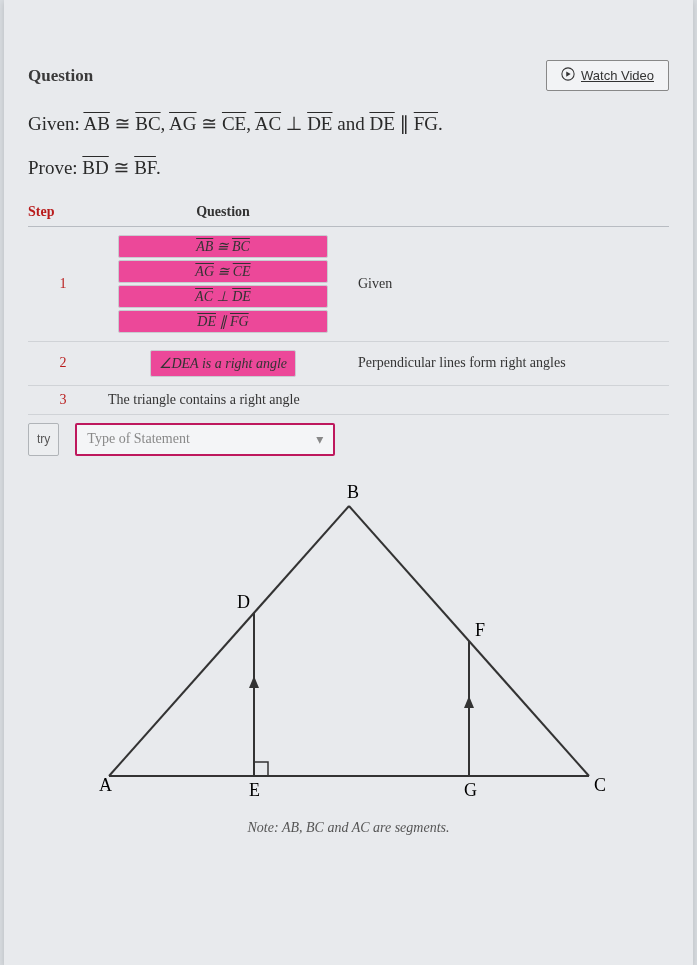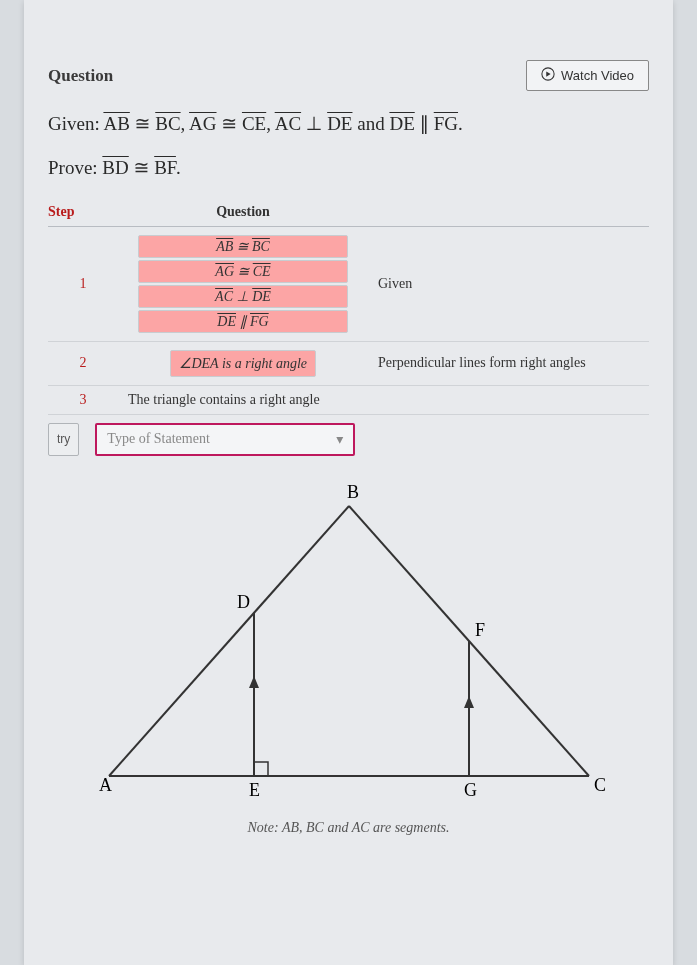--- a/index.html
+++ b/index.html
@@ -6,21 +6,21 @@
   body {
     font-family: Georgia, 'Times New Roman', serif;
     background: #d8dce0;
     width: 697px;
     height: 965px;
     overflow: hidden;
     position: relative;
   }
   .page {
     background: #e8eaed;
-    margin: 0 24px;
+    margin: 0 4px;
     padding: 20px 24px;
     min-height: 965px;
     box-shadow: 0 2px 6px rgba(0,0,0,0.15);
   }
   .header-row {
     display: flex;
     justify-content: space-between;
     align-items: center;
     margin-top: 40px;
     margin-bottom: 18px;
@@ -34,20 +34,21 @@
     border: 1px solid #888;
     background: #f2f3f5;
     padding: 6px 14px;
     font-size: 13px;
     color: #333;
     display: flex;
     align-items: center;
     gap: 6px;
     cursor: pointer;
     border-radius: 2px;
+    text-decoration: underline;
   }
   .watch-btn svg { width: 14px; height: 14px; }
   .given-line, .prove-line {
     font-size: 19px;
     color: #2a2a2a;
     margin-bottom: 14px;
     line-height: 1.6;
   }
   .ovl { text-decoration: overline; }
   .proof-table {
@@ -68,21 +69,21 @@
     border-bottom: 1px solid #d0d3d7;
     padding: 6px 0;
     font-size: 15px;
     color: #333;
   }
   .proof-row .col-step { text-align: center; font-weight: normal; }
   .proof-row .col-stmt { text-align: center; font-weight: normal; font-style: italic; }
   .proof-row .col-stmt .line { display: block; padding: 2px 0; }
   .proof-row .col-reason { font-weight: normal; font-size: 14px; }
   .stmt-box {
-    background: #fca5a5;
+    background: #ec4899;
     border: 1px solid #c8ccd0;
     border-radius: 2px;
     padding: 4px 8px;
     margin: 2px 20px;
     display: inline-block;
   }
   .input-row {
     display: flex;
     gap: 16px;
     margin-top: 8px;

